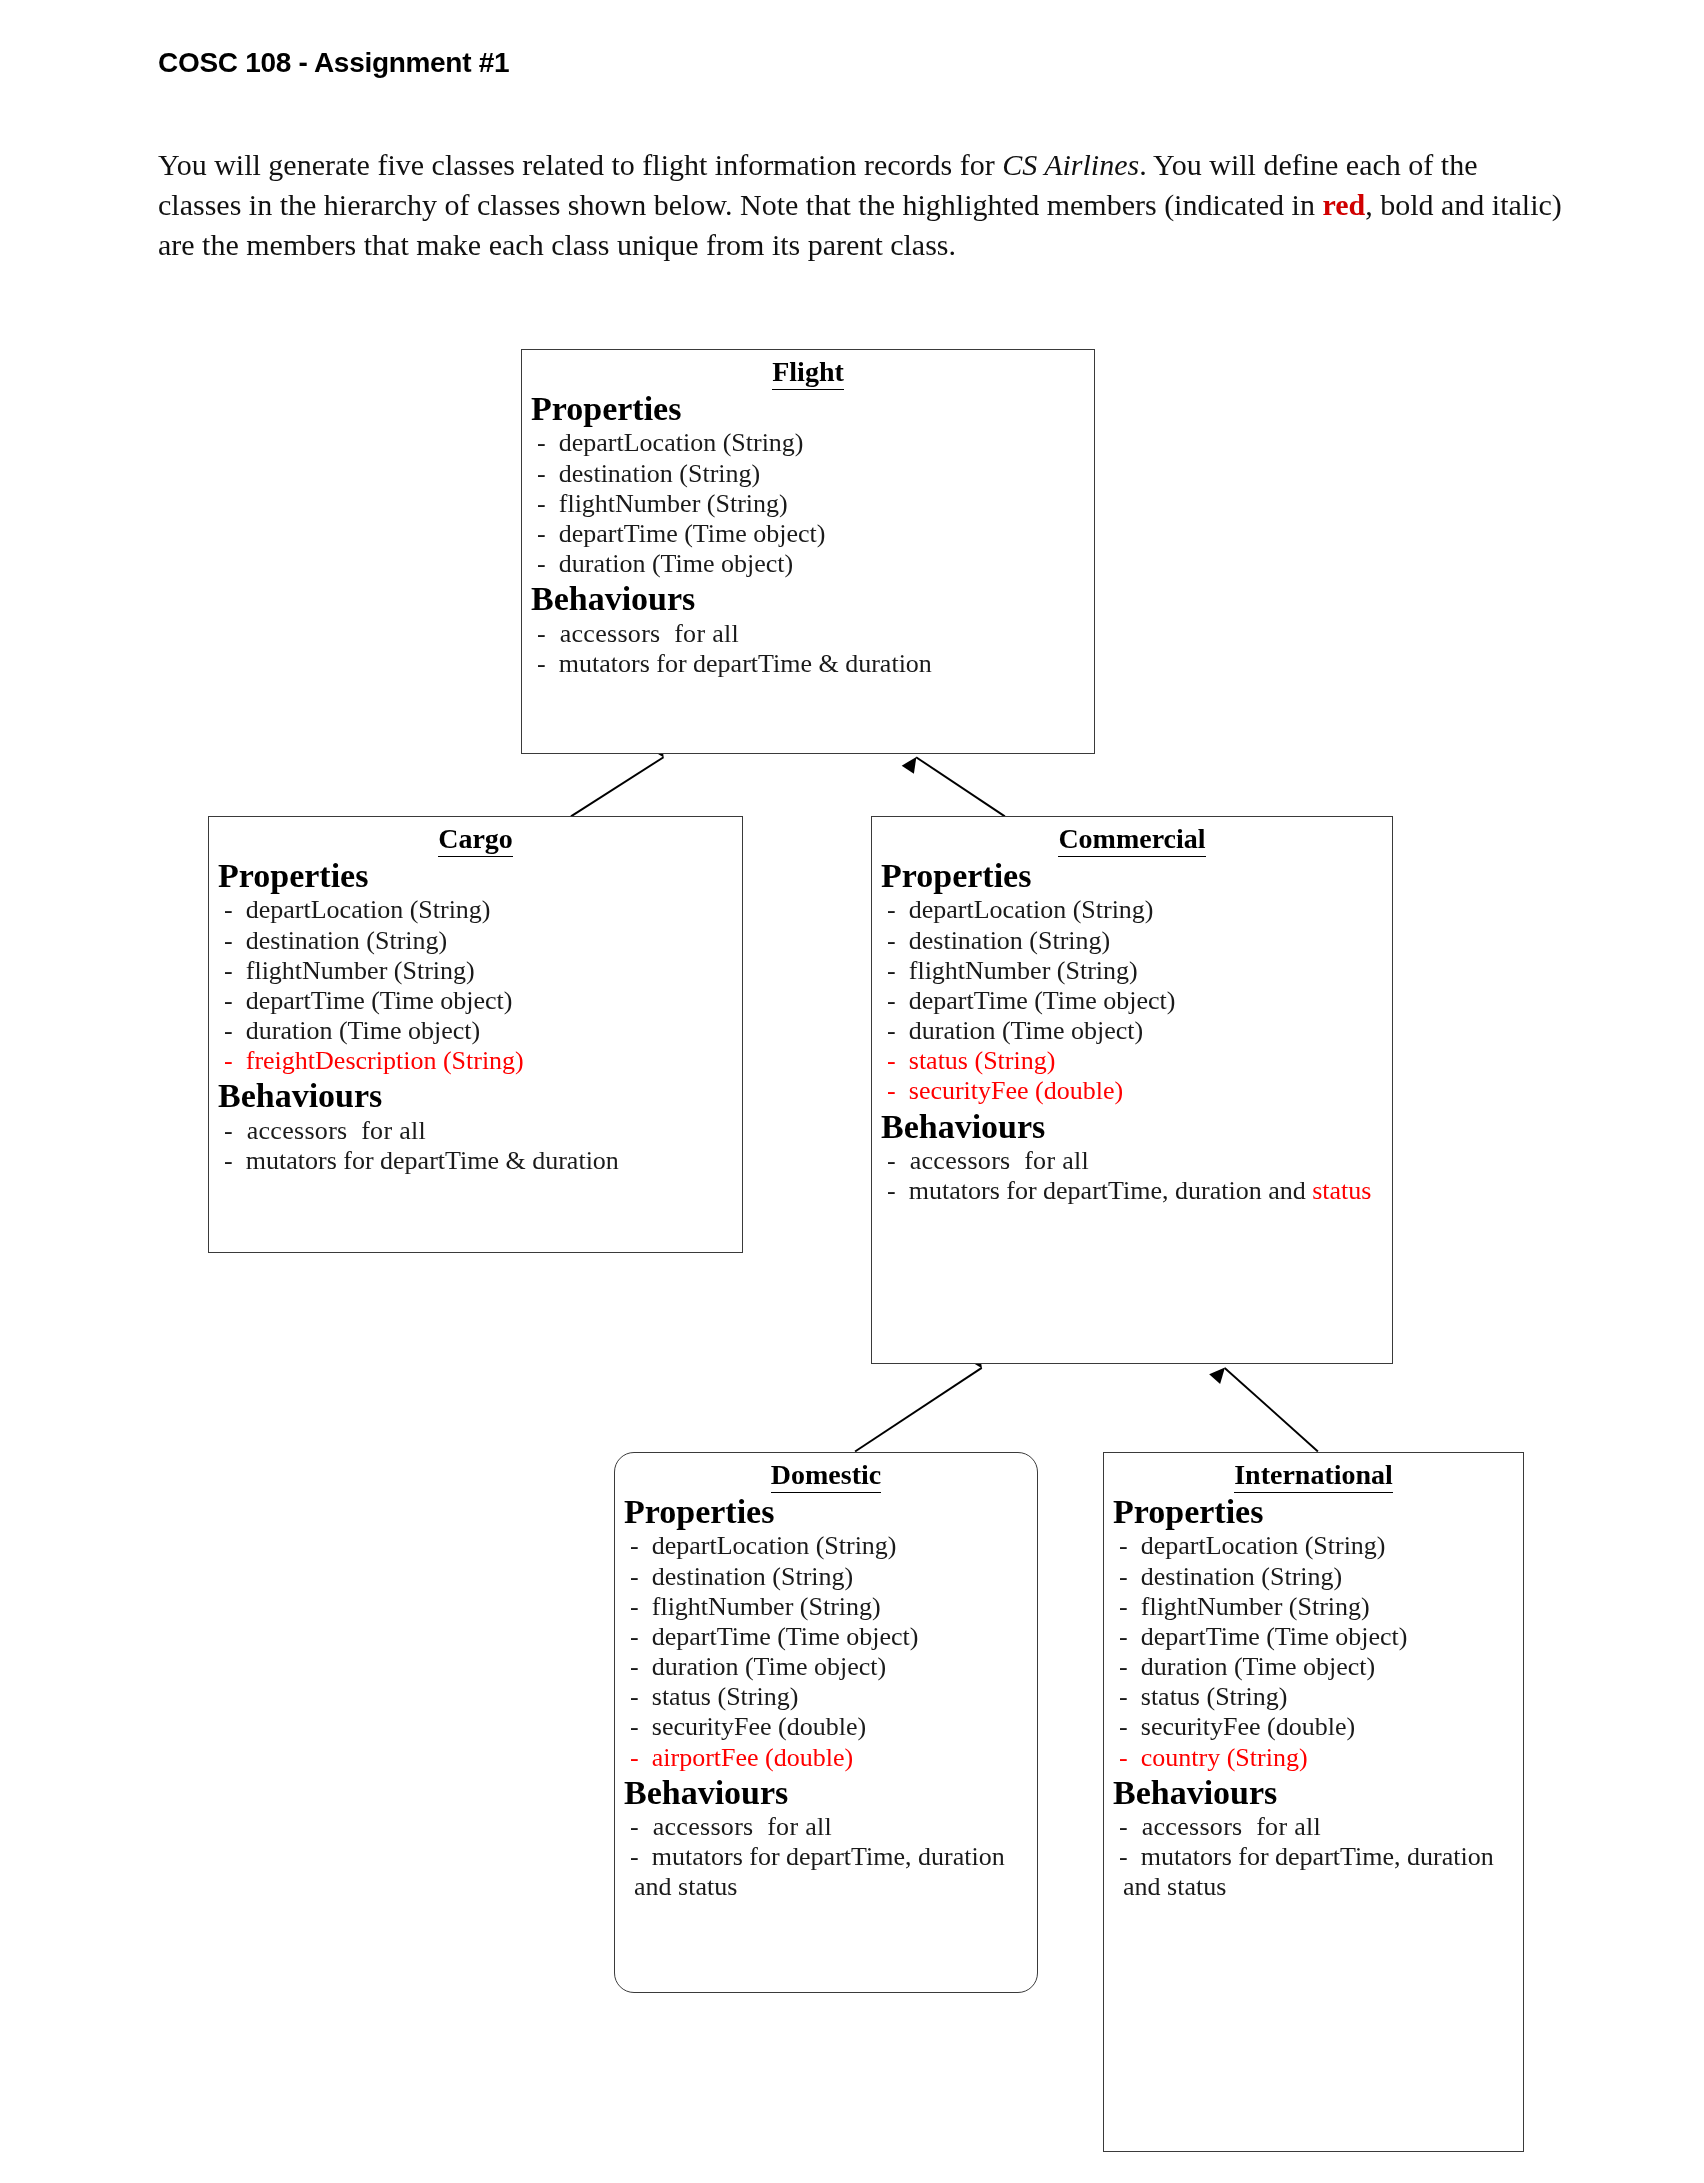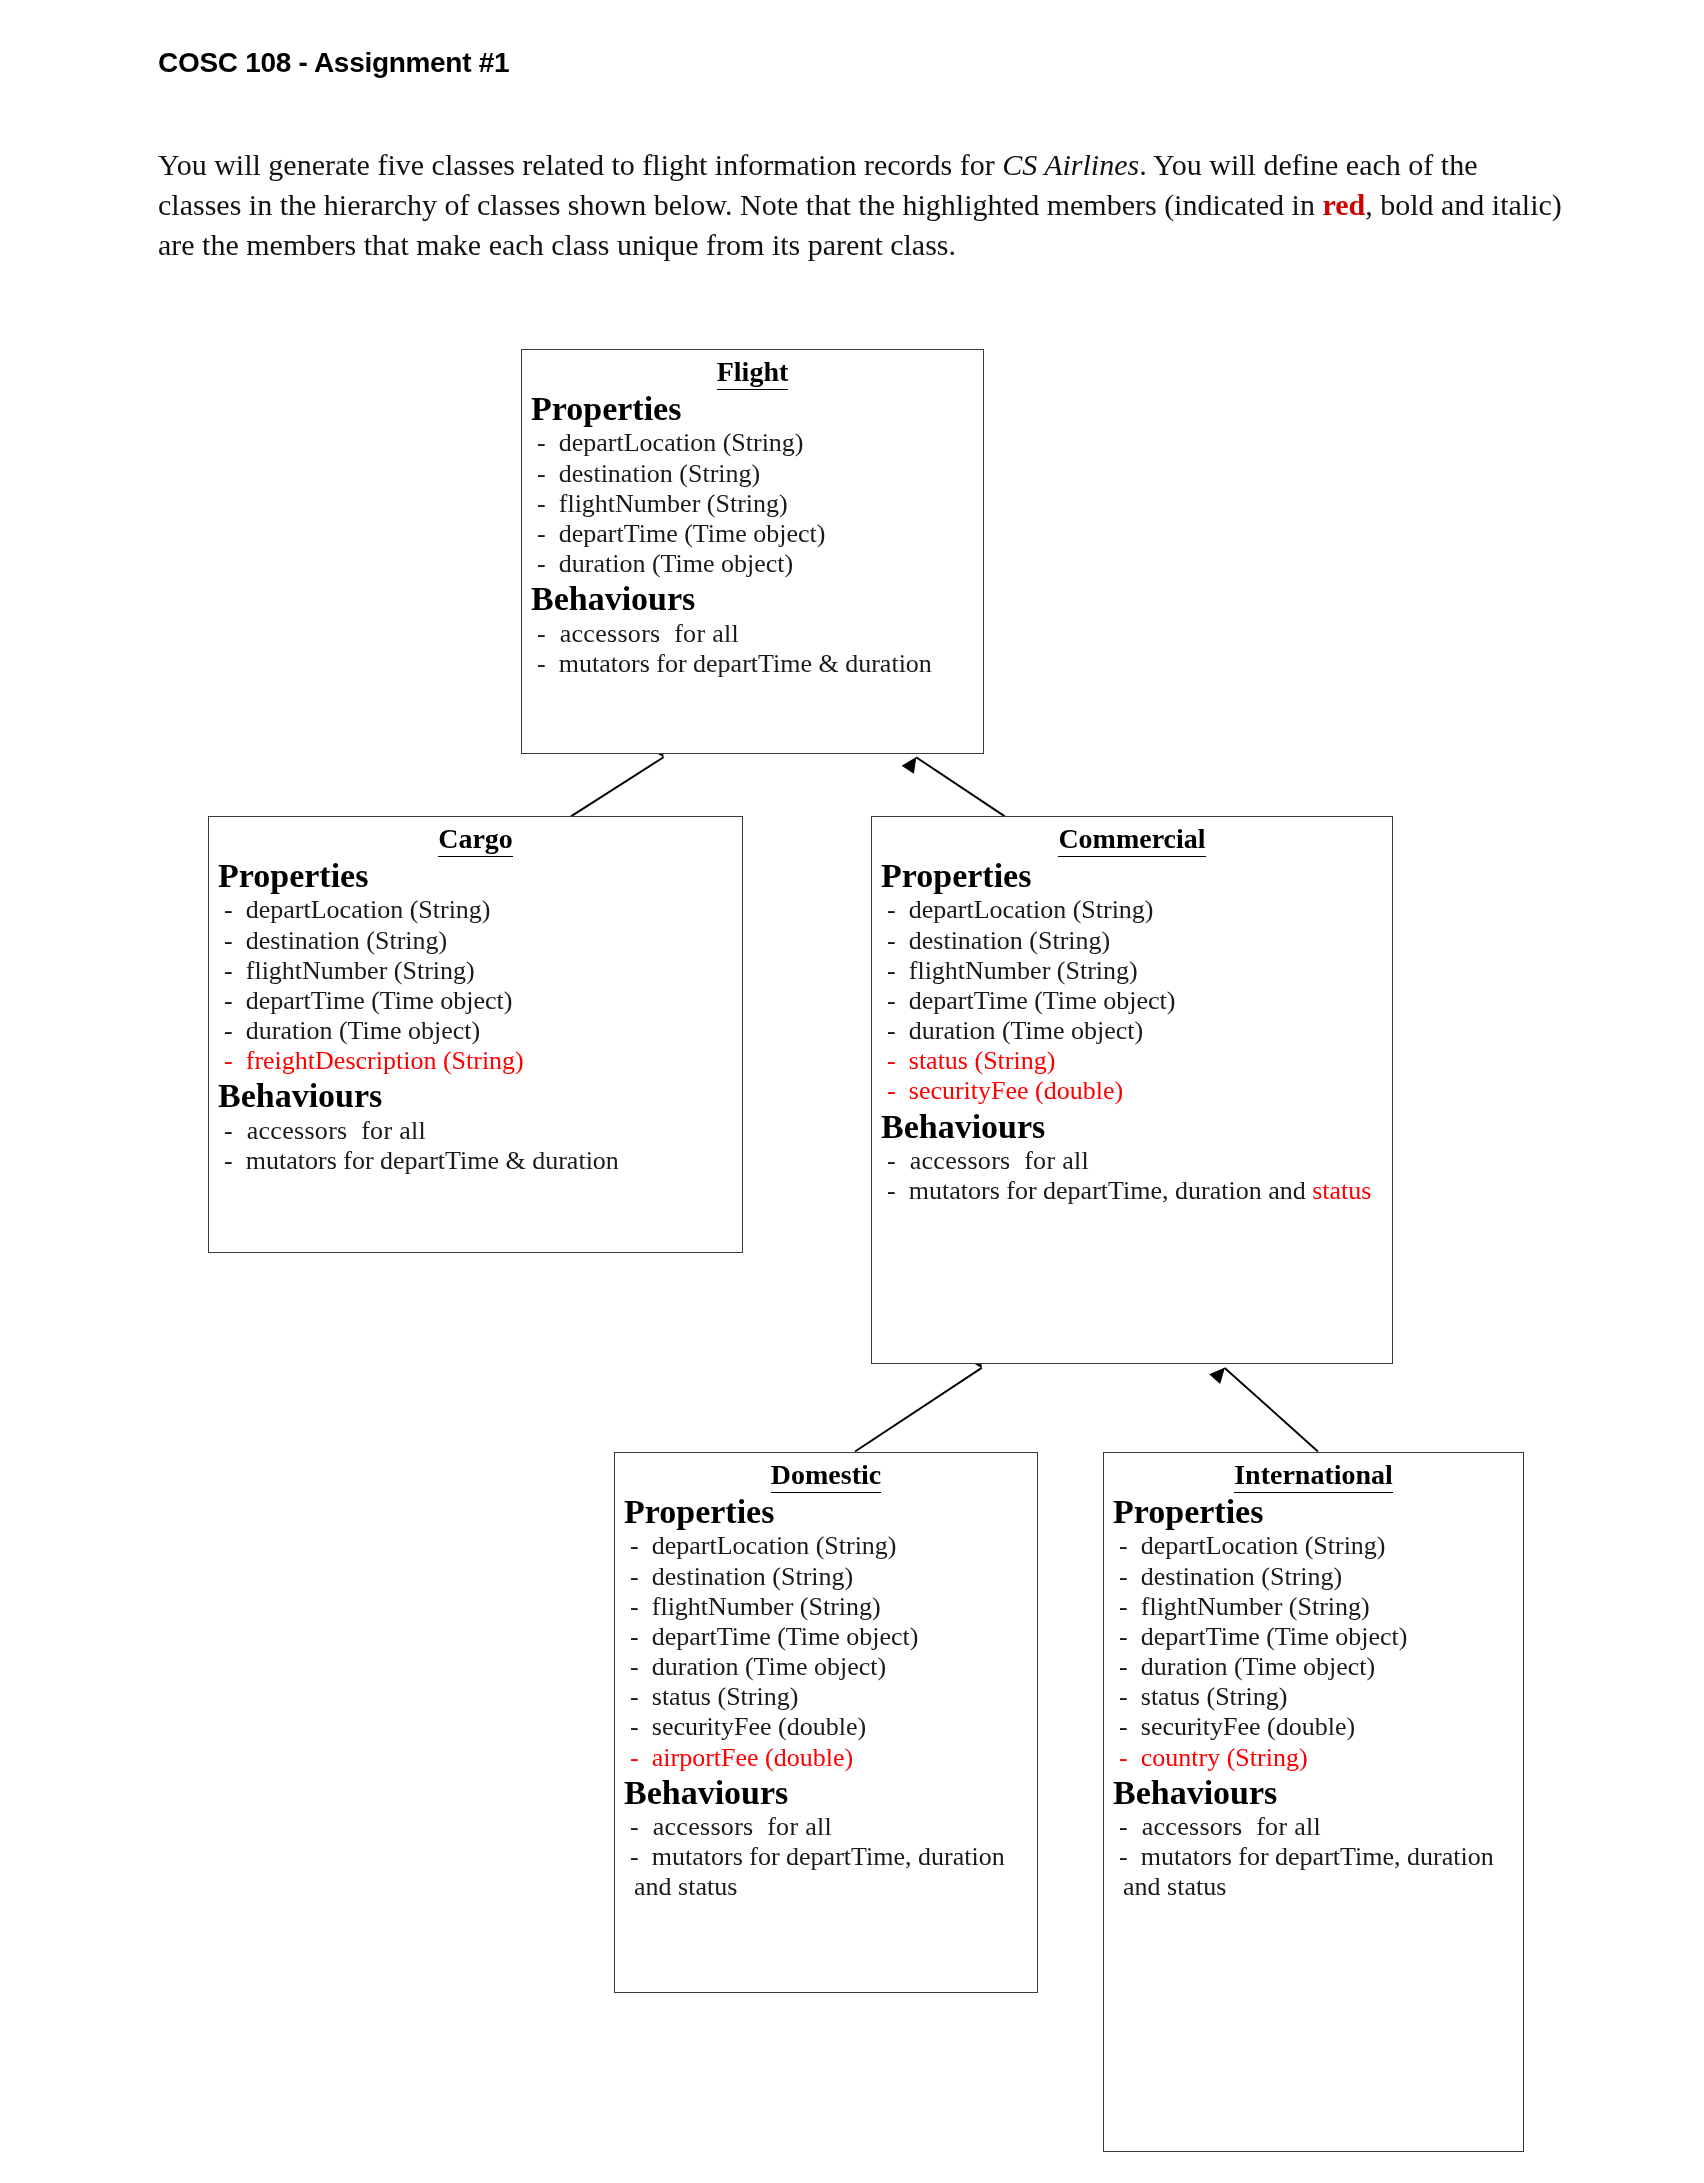--- a/index.html
+++ b/index.html
@@ -99,24 +99,24 @@
   .uml-member.highlight {
     color: #ff0000;
   }
   .uml-member .inline-red { color: #ff0000; }
   .forall {
     font-family: "Liberation Serif", serif;
     letter-spacing: 0.3px;
   }
 
   
-  #box-flight        { left: 521px;  top: 349px;  width: 463px;  height: 405px; }
+  #box-flight        { left: 521px;  top: 349px;  width: 574px;  height: 405px; }
   #box-cargo         { left: 208px;  top: 816px; width: 535px;  height: 437px; }
   #box-commercial    { left: 871px; top: 816px; width: 522px;  height: 548px; }
-  #box-domestic      { left: 614px;  top: 1452px; width: 424px;  height: 541px; }
+  #box-domestic      { left: 614px;  top: 1452px; width: 424px;  height: 541px; border-radius: 20px; }
   #box-international { left: 1103px; top: 1452px; width: 421px;  height: 700px; }
 
   #box-flight .uml-title { font-size: 28px; }
 </style>
 </head>
 <body>
 
 <div id="page-title">COSC 108 - Assignment #1</div>
 
 <p id="intro-paragraph"><span>You will generate five classes related to flight information records for </span><span class="italic">CS Airlines</span><span>. You will define each of the classes in the hierarchy of classes shown below. Note that the highlighted members (indicated in </span><span class="red-bold-italic">red</span><span>, bold and italic) are the members that make each class unique from its parent class.</span></p>

